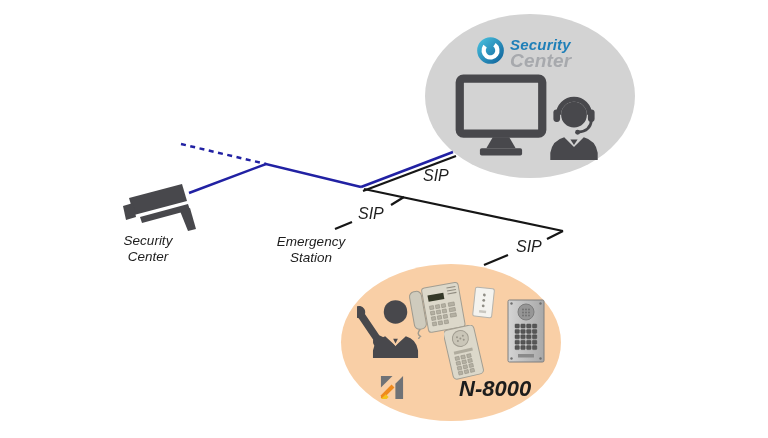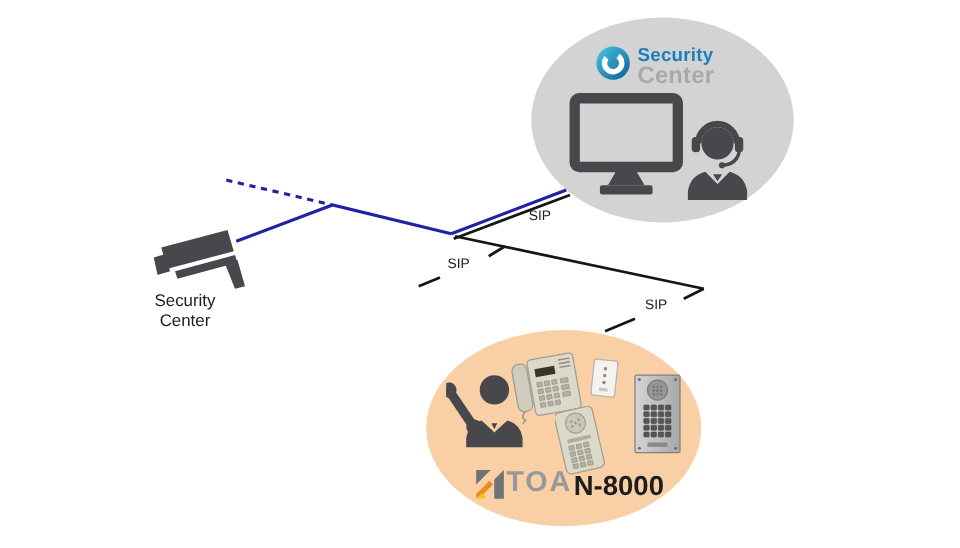--- a/index.html
+++ b/index.html
@@ -1,30 +1,31 @@
 <!DOCTYPE html>
 <html style="--canvas-bg: #ffffff; --blue-line: #2121a3; --black-line: #161616; --sc-zone-bg: #d3d3d3; --n8000-zone-bg: #f9cfa6; --icon-gray: #48484c; --brand-blue: #1e7fb8; --brand-blue-light: #4cc6e2; --brand-blue-dark: #0c5d97; --brand-gray: #a7a9ad; --toa-gray: #97999c; --toa-orange: #ef8a1d; --toa-yellow: #f5c21b; --label-color: #1d1d1d;"><head>
 <meta charset="utf-8">
 <style>
   html,body{margin:0;padding:0;background:#fff;}
   .canvas{
     position:relative;width:644px;height:438px;overflow:hidden;
     background:var(--canvas-bg,#fff);
     font-family:"Liberation Sans","DejaVu Sans",sans-serif;
+    font-style:italic;
   }
   .zone{position:absolute;border-radius:50%;}
   .zone-security{left:425px;top:14px;width:210px;height:164px;background:var(--sc-zone-bg,#d3d3d3);z-index:1;}
   .zone-n8000{left:341px;top:264px;width:220px;height:157px;background:var(--n8000-zone-bg,#f9cfa6);z-index:1;}
   .abs{position:absolute;}
   .lines-layer{position:absolute;left:0;top:0;width:768px;height:438px;z-index:5;pointer-events:none;}
   .label{
     position:absolute;z-index:6;color:var(--label-color,#1d1d1d);
     font-size:13.5px;line-height:1.22;text-align:center;white-space:nowrap;
   }
-  .sip{position:absolute;z-index:6;color:var(--label-color,#1d1d1d);font-size:11px;white-space:nowrap;}
+  .sip{position:absolute;z-index:6;color:var(--label-color,#1d1d1d);font-size:16px;white-space:nowrap;}
   .sc-logo-row{position:absolute;left:50px;top:21px;display:flex;align-items:flex-start;gap:4px;}
   .sc-logo-text{display:flex;flex-direction:column;margin-top:1px;}
   .sc-word-1{font-size:15px;font-weight:bold;color:var(--brand-blue,#1e7fb8);letter-spacing:.2px;}
   .sc-word-2{font-size:19px;font-weight:bold;color:var(--brand-gray,#a7a9ad);margin-top:-3px;letter-spacing:.2px;}
   .toa-wordmark{position:absolute;left:64px;top:108px;font-size:23px;font-weight:bold;color:var(--toa-gray,#97999c);letter-spacing:1.5px;}
   .n8000-model{position:absolute;left:118px;top:112px;font-size:22px;font-weight:bold;color:var(--label-color,#1d1d1d);}
 </style>
 </head>
 <body>
 
@@ -204,21 +205,20 @@
       </g>
       <rect x="12" y="56" width="16" height="3.5" fill="#8a8a8a"></rect>
     </svg>
 
     <svg class="abs" style="left:39px;top:111px;" width="25" height="25" viewBox="0 0 26 26">
       <polygon points="1,1 13,1 1,13" fill="#6f7276"></polygon>
       <polygon points="16,9 24,1 24,25 16,25" fill="#6f7276"></polygon>
       <polygon points="1,21 12,10 15,13 4,24 1,24" style="fill:var(--toa-orange,#ef8a1d)"></polygon>
       <polygon points="1,25 6,20 9,23 7,25" style="fill:var(--toa-yellow,#f5c21b)"></polygon>
     </svg>
-    <span class="toa-wordmark">TOA</span>
     <span class="n8000-model">N-8000</span>
   </div>
 
   <svg class="lines-layer" viewBox="0 0 768 438">
 
     <path d="M181 144 L266 164" fill="none" style="stroke:var(--blue-line,#2121a3)" stroke-width="2.5" stroke-dasharray="5 4.5"></path>
 
     <path d="M189 193 L266 164 L361 187" fill="none" style="stroke:var(--blue-line,#2121a3)" stroke-width="2.5"></path>
 
     <path d="M361 187 L453 152" fill="none" style="stroke:var(--blue-line,#2121a3)" stroke-width="2.5"></path>
@@ -237,18 +237,22 @@
       <polygon points="123,206 133,203 136,217 126,220"></polygon>
       <polygon points="180,211 190,208 196,229 188,231"></polygon>
     </g>
   </svg>
 
   <div class="label" style="left:104px;top:233px;width:88px;">
     <div>Security</div>
     <div>Center</div>
   </div>
 
+  <div class="label" style="left:266px;top:234px;width:90px;">
+    <div>Emergency</div>
+    <div>Station</div>
+  </div>
 
   <span class="sip" style="left:423px;top:167px;">SIP</span>
   <span class="sip" style="left:358px;top:205px;">SIP</span>
   <span class="sip" style="left:516px;top:238px;">SIP</span>
 
 </div>
 
 </body></html>

